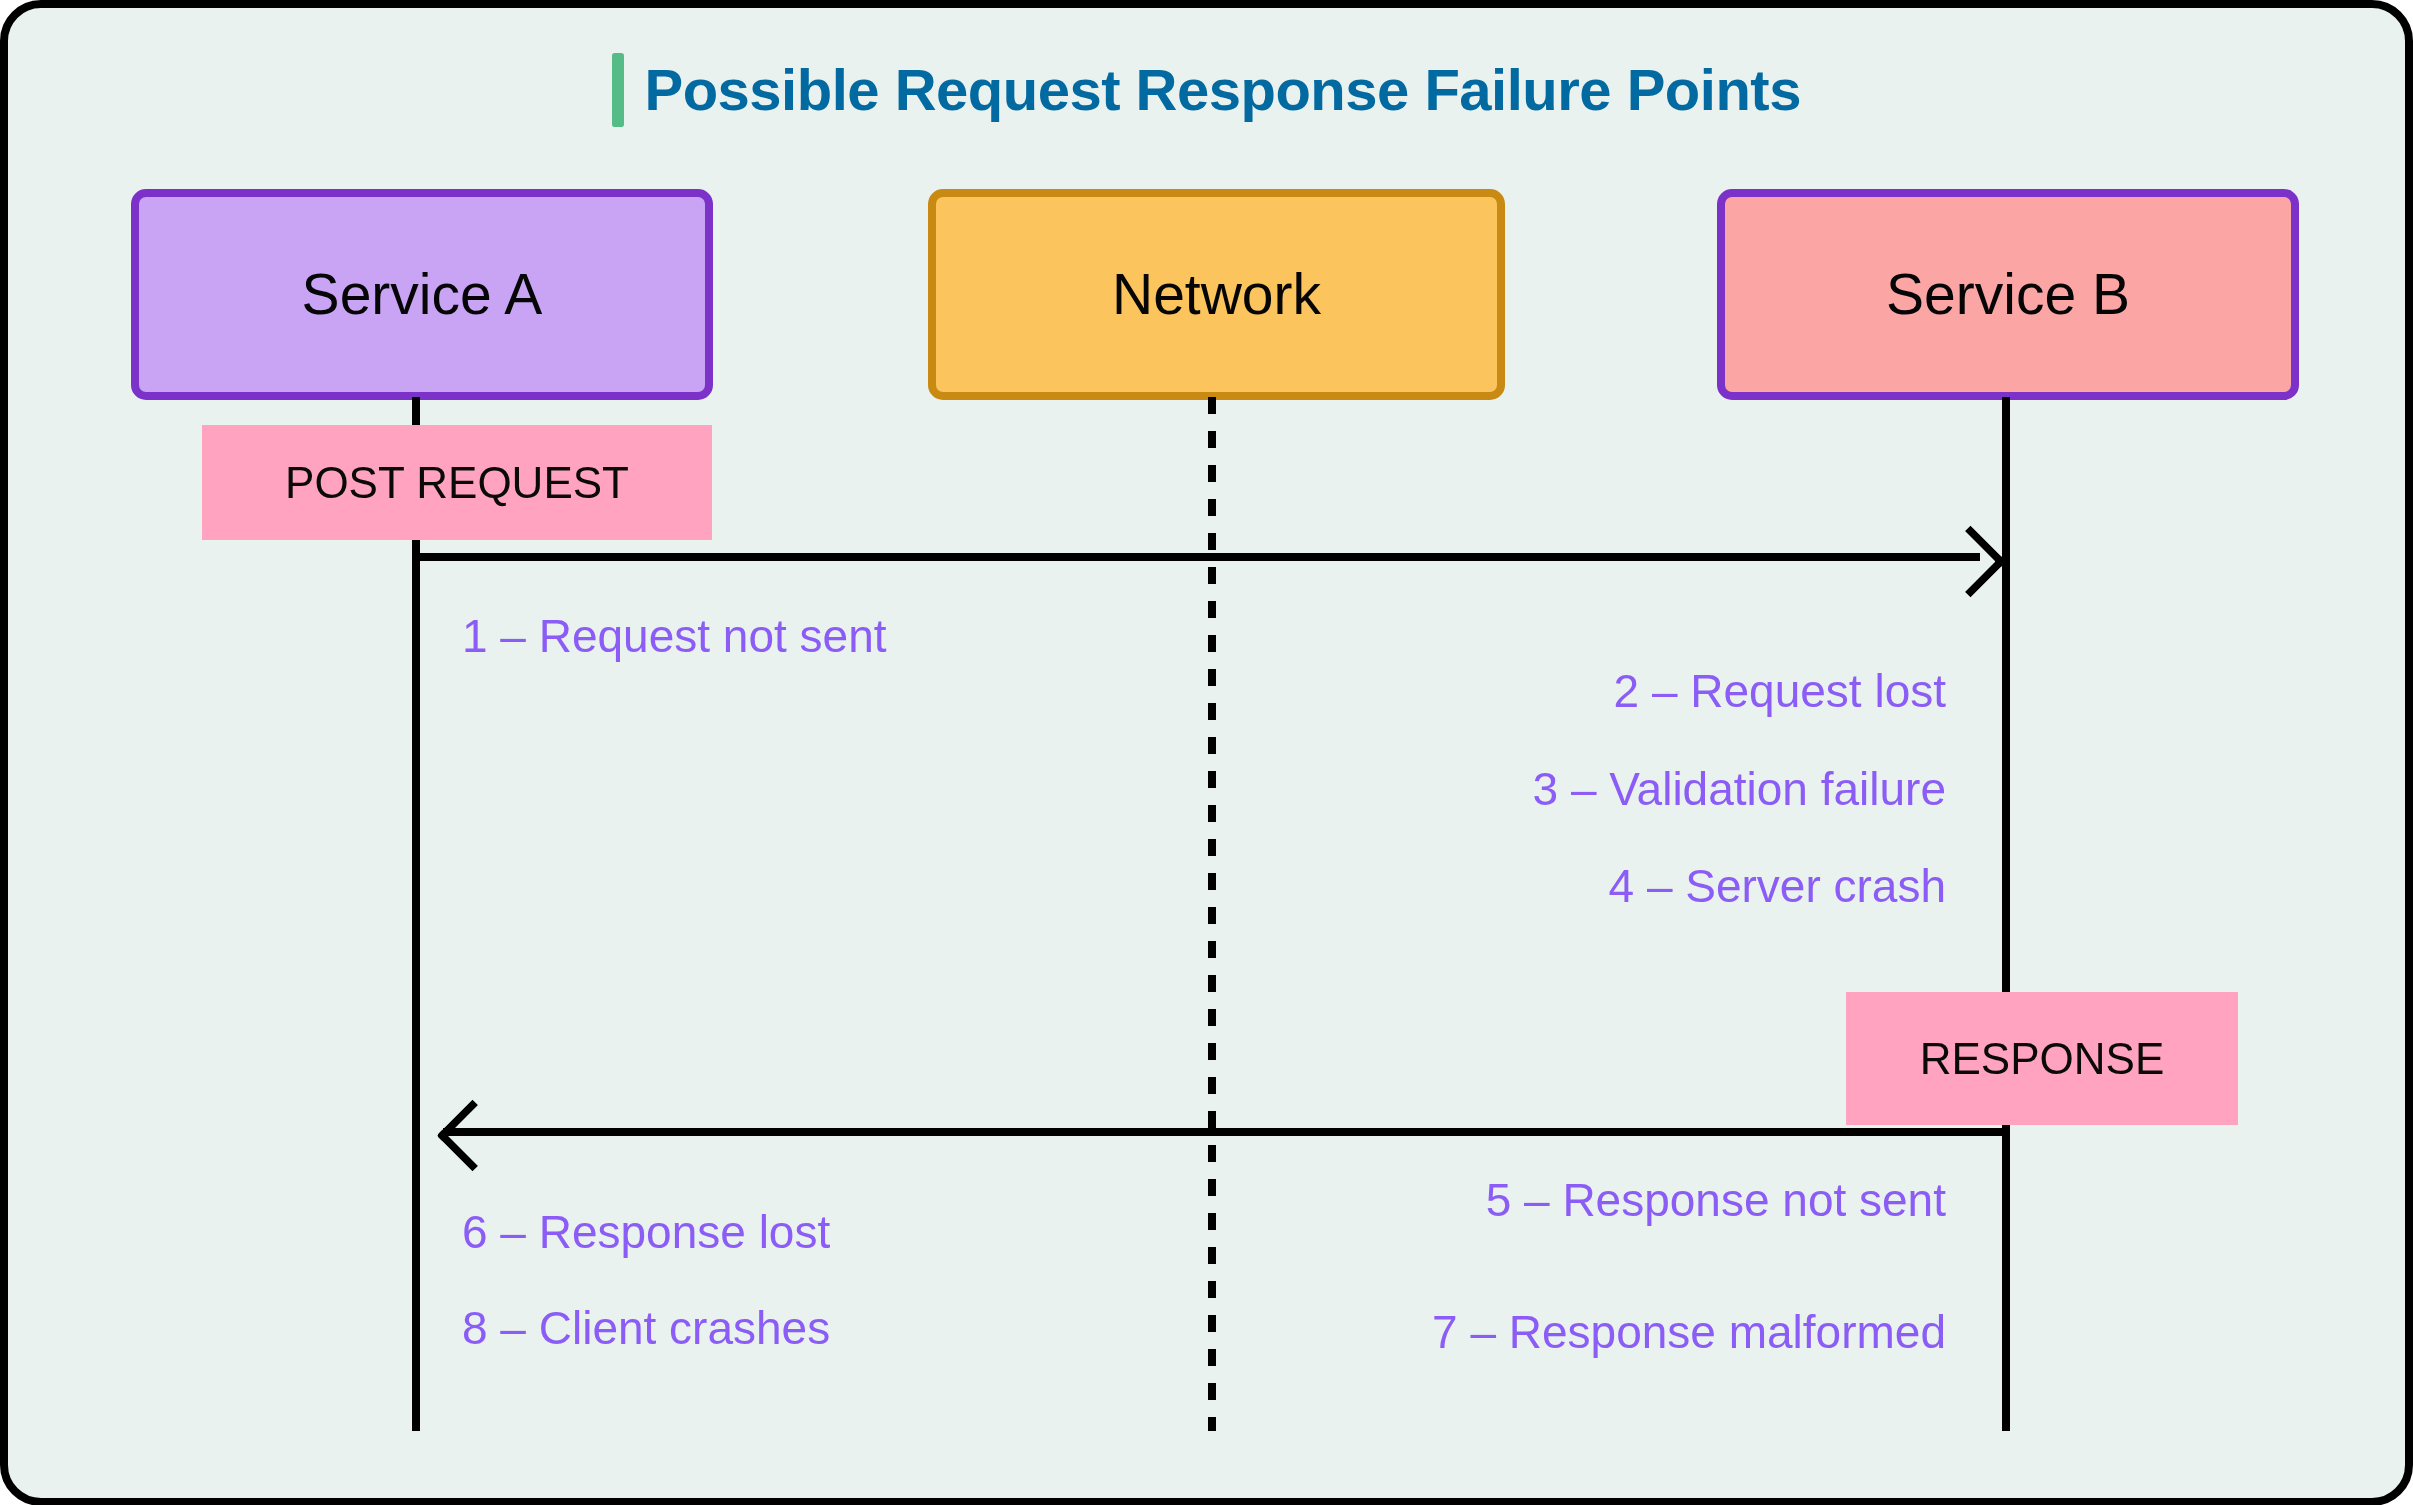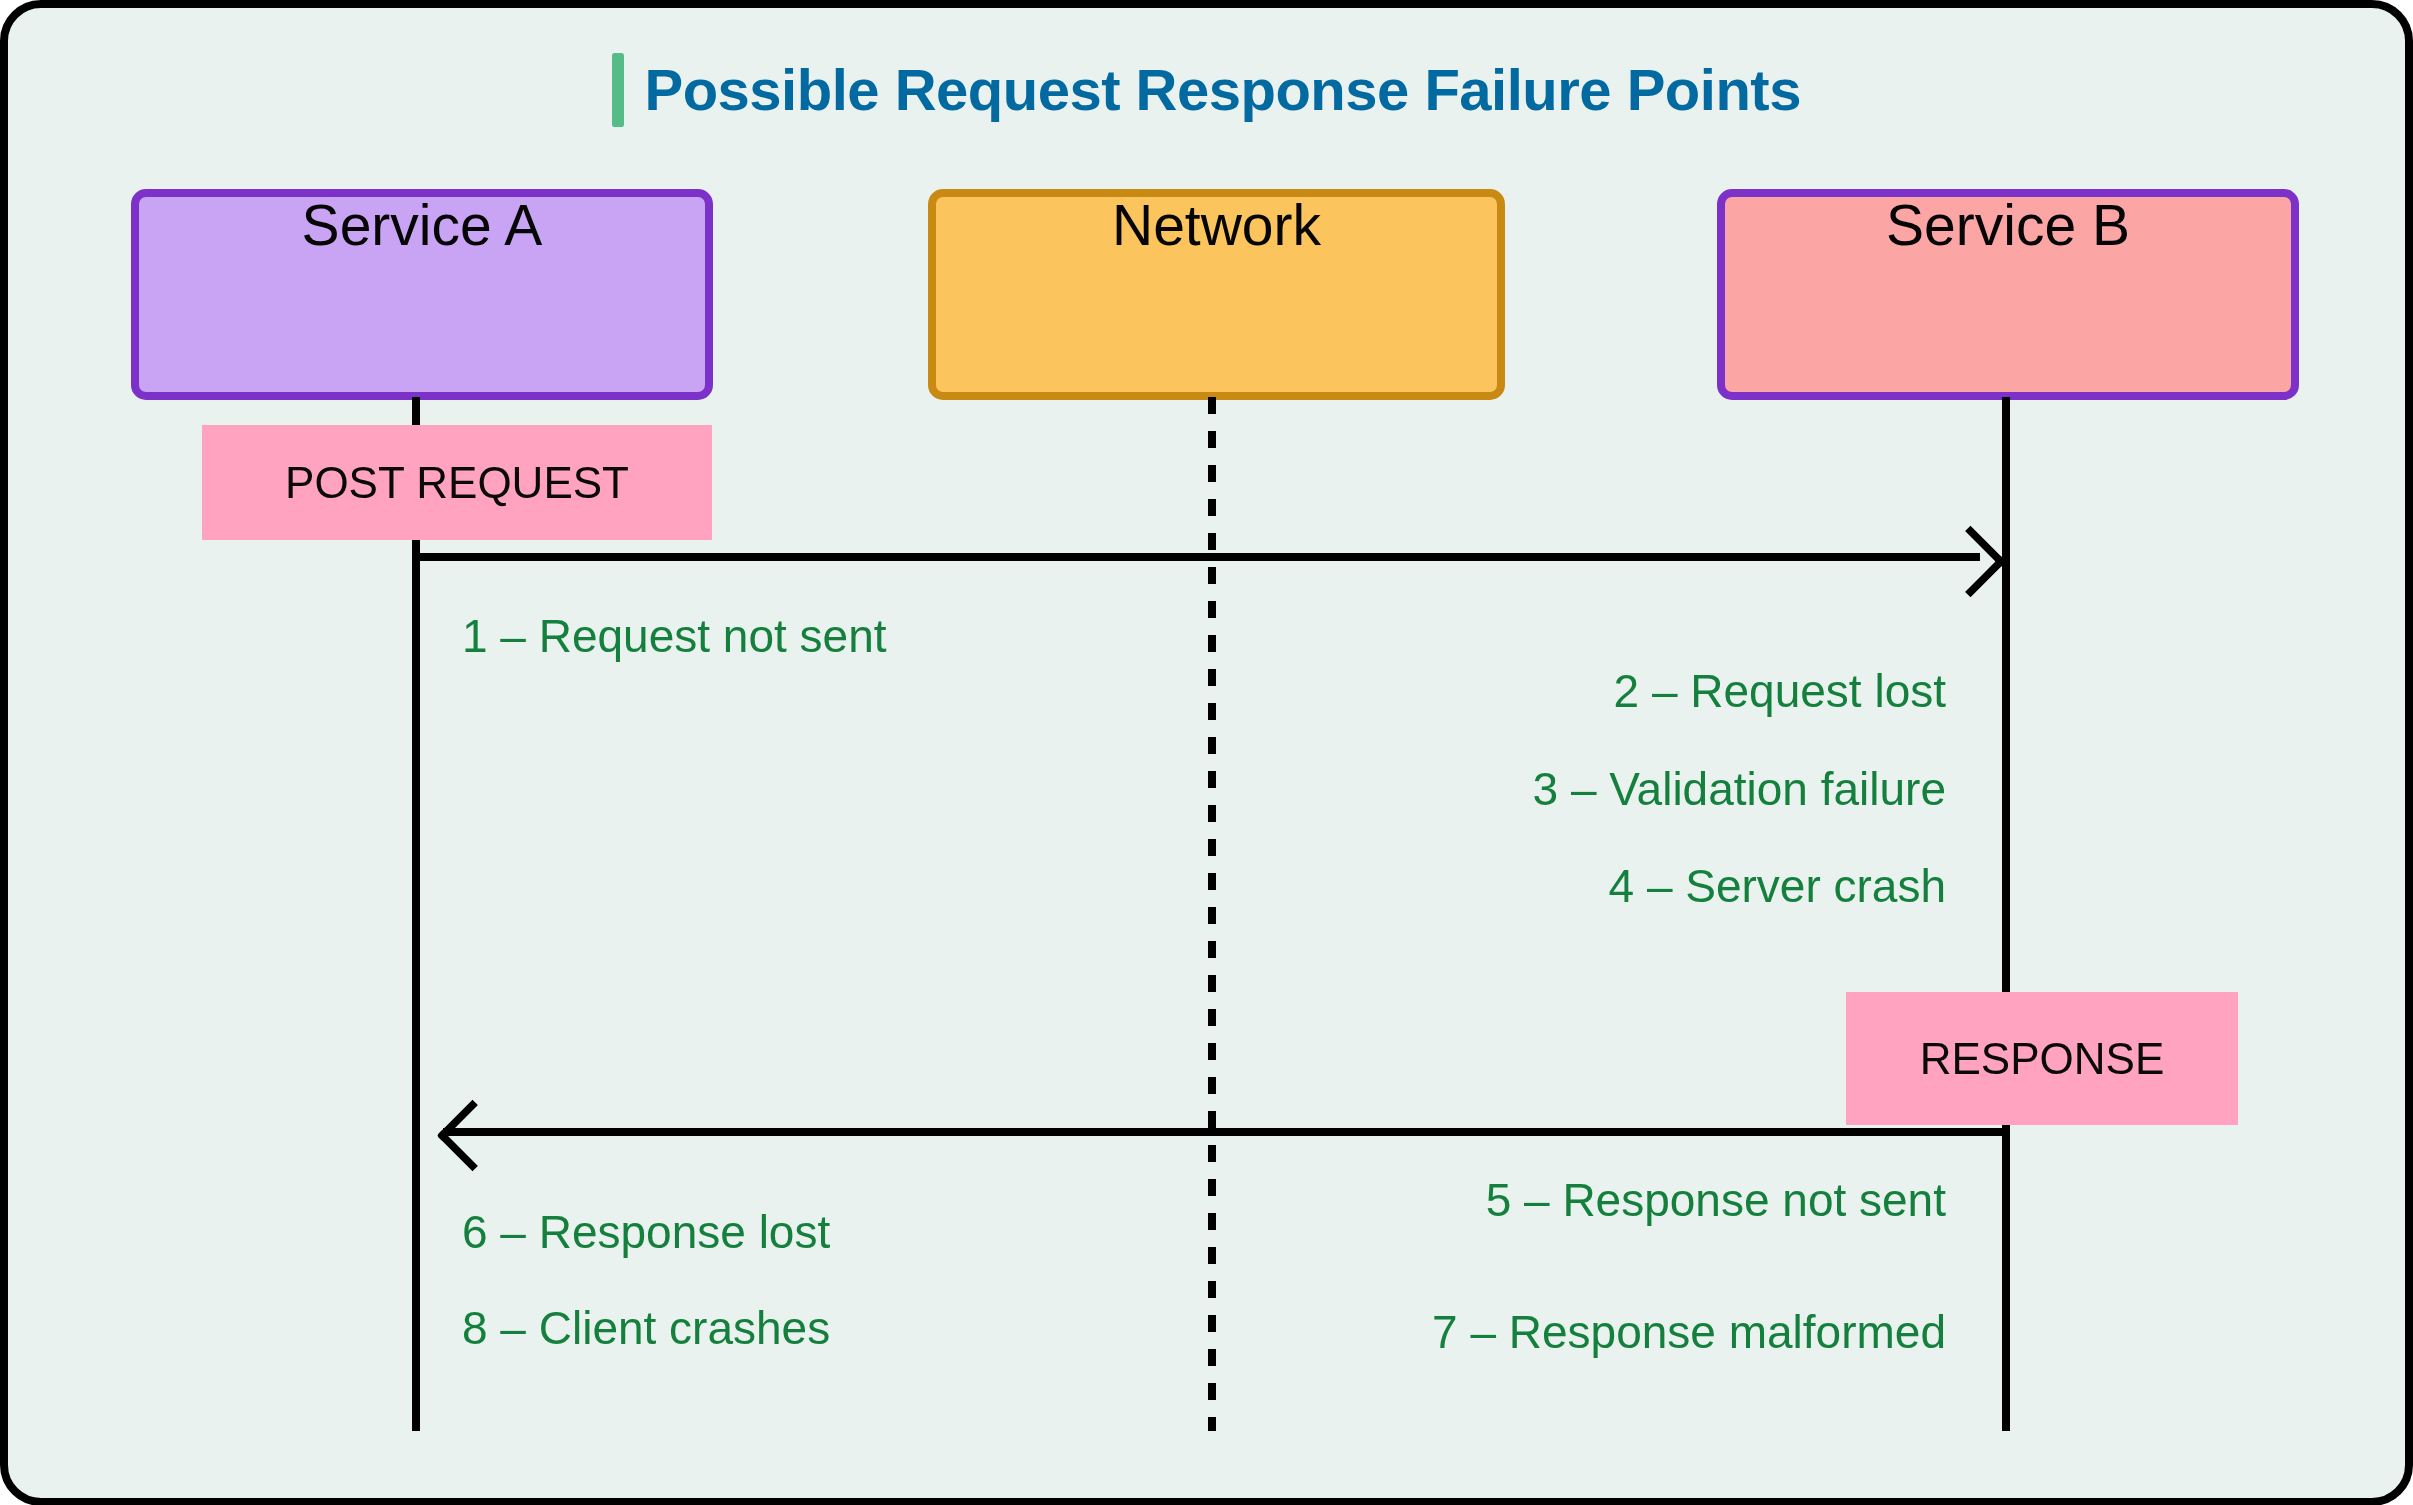--- a/index.html
+++ b/index.html
@@ -51,20 +51,21 @@
   }
 
   
   .participant {
     position: absolute;
     top: 181px;
     height: 211px;
     box-sizing: border-box;
     border-radius: 15px;
     display: flex;
+    align-items: center;
     justify-content: center;
   }
   .participant .p-label {
     font-size: 57px;
     color: #060606;
     line-height: 1;
     white-space: nowrap;
   }
   #box-service-a {
     left: 123px;
@@ -165,21 +166,21 @@
     left: 1799px;
     top: 984px;
     width: 392px;
     height: 133px;
   }
 
   
   .note {
     position: absolute;
     font-size: 46px;
-    color: #15803d;
+    color: #8b5cf6;
     line-height: 1;
     white-space: nowrap;
   }
   .note.right-align {
     text-align: right;
   }
   #note-1 { left: 454px;  top: 605px;  }
   #note-2 { right: 459px; top: 660px;  }
   #note-3 { right: 459px; top: 758px;  }
   #note-4 { right: 459px; top: 855px;  }

